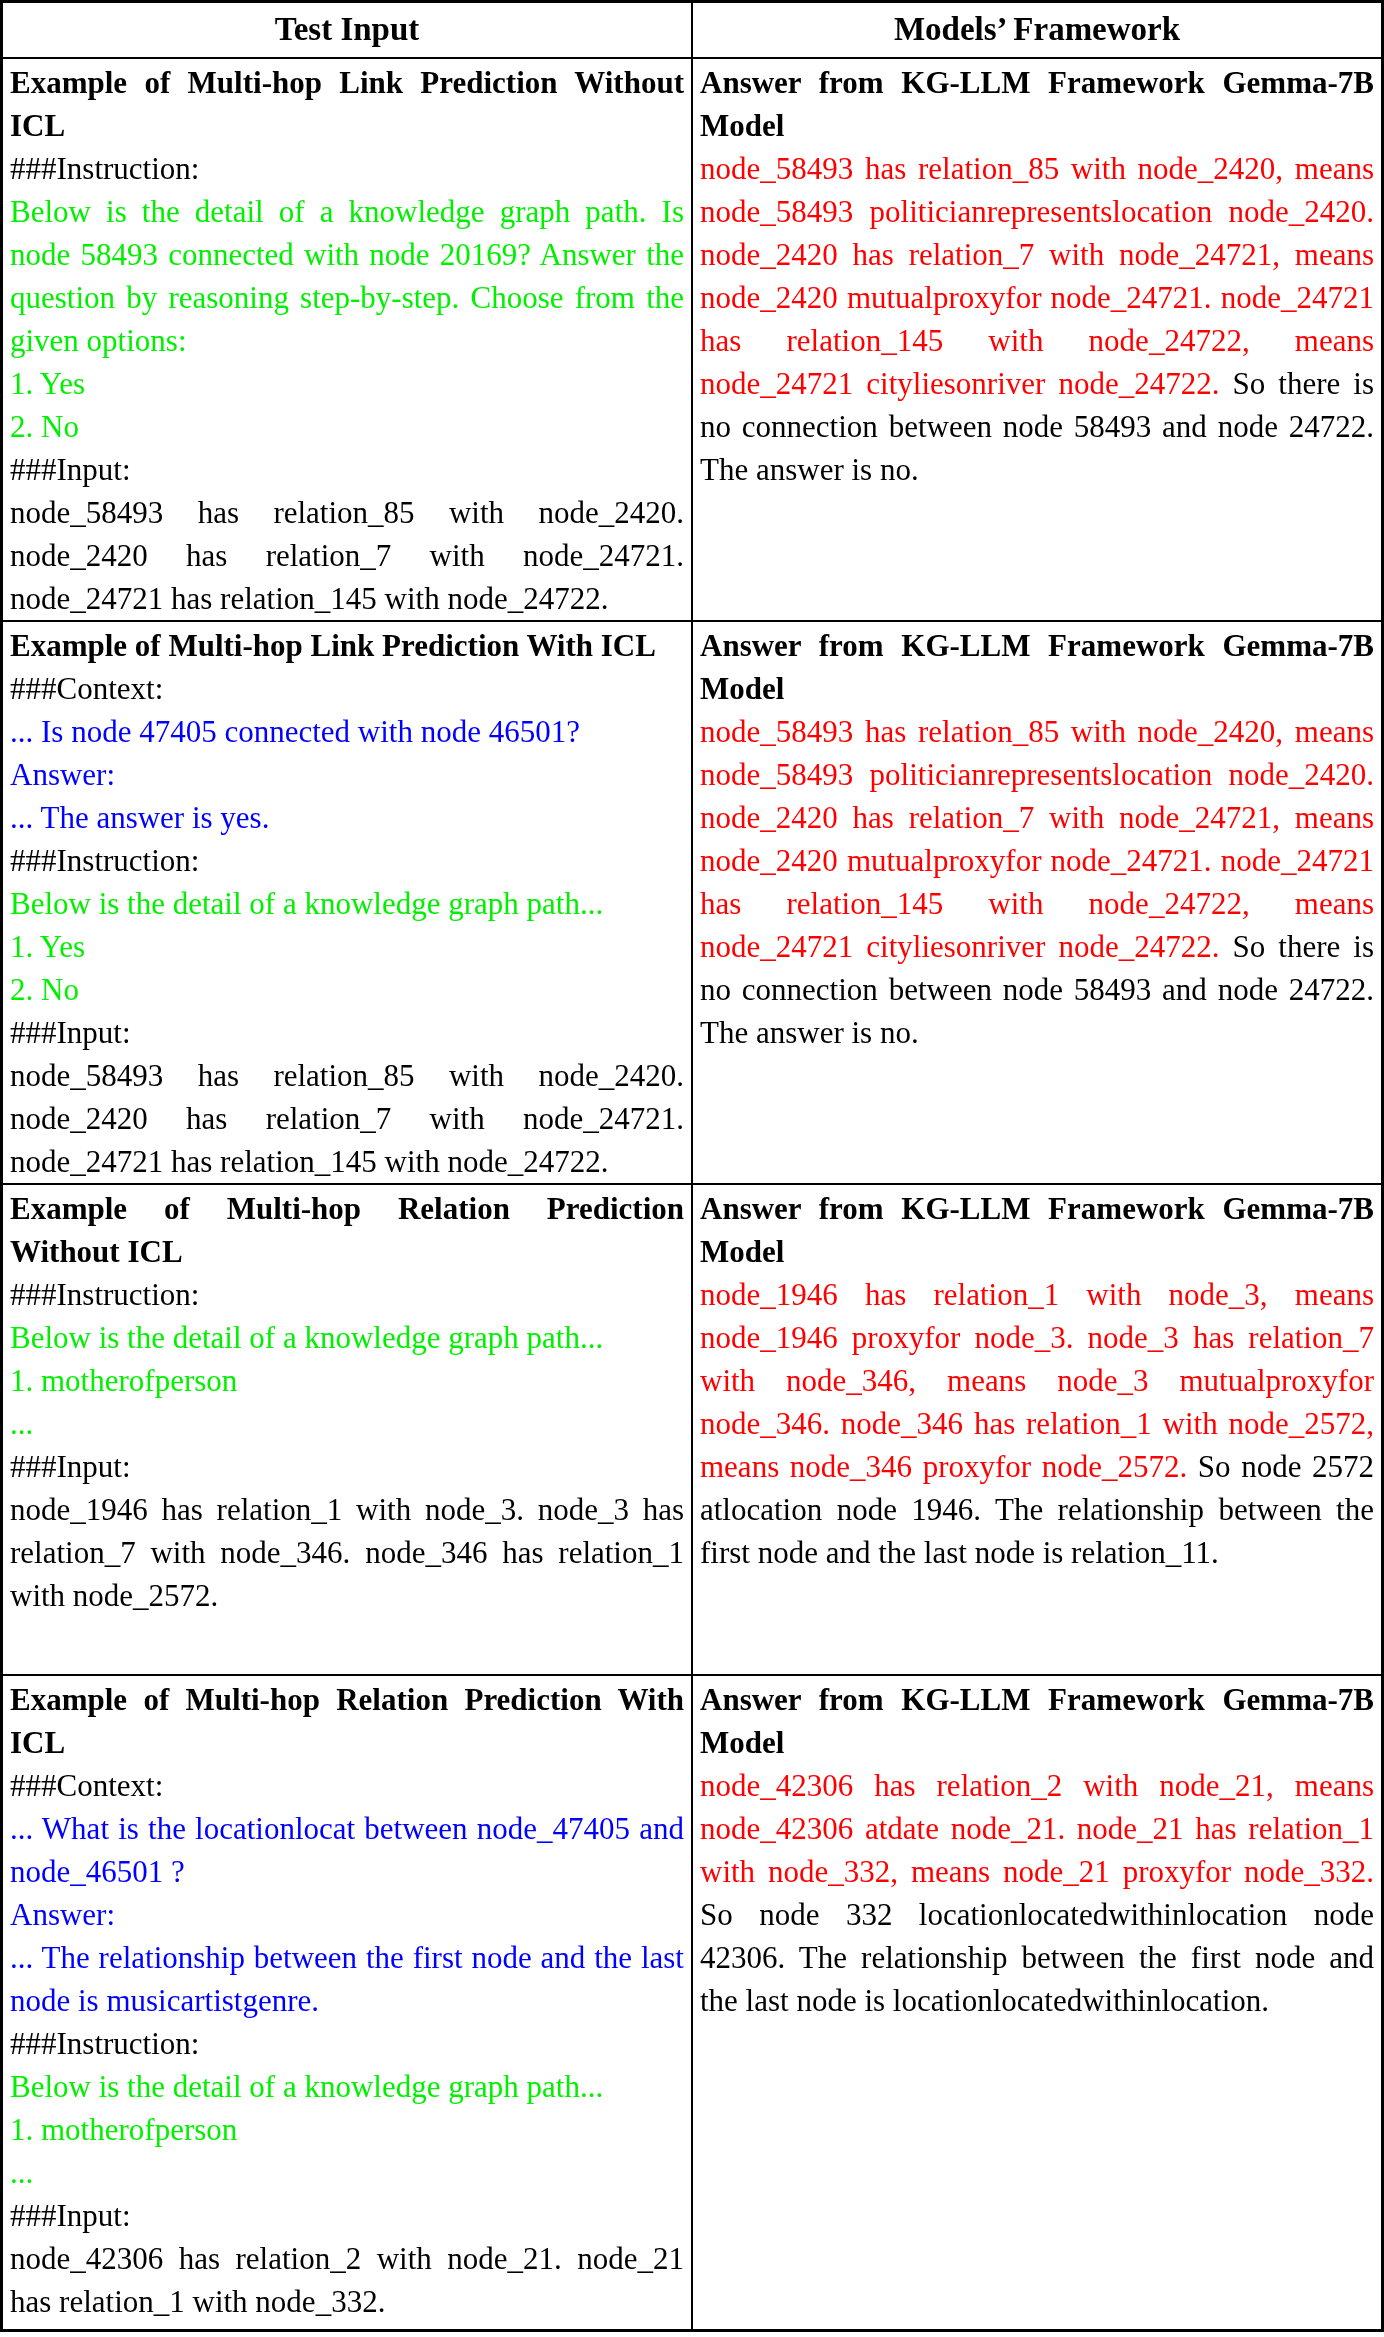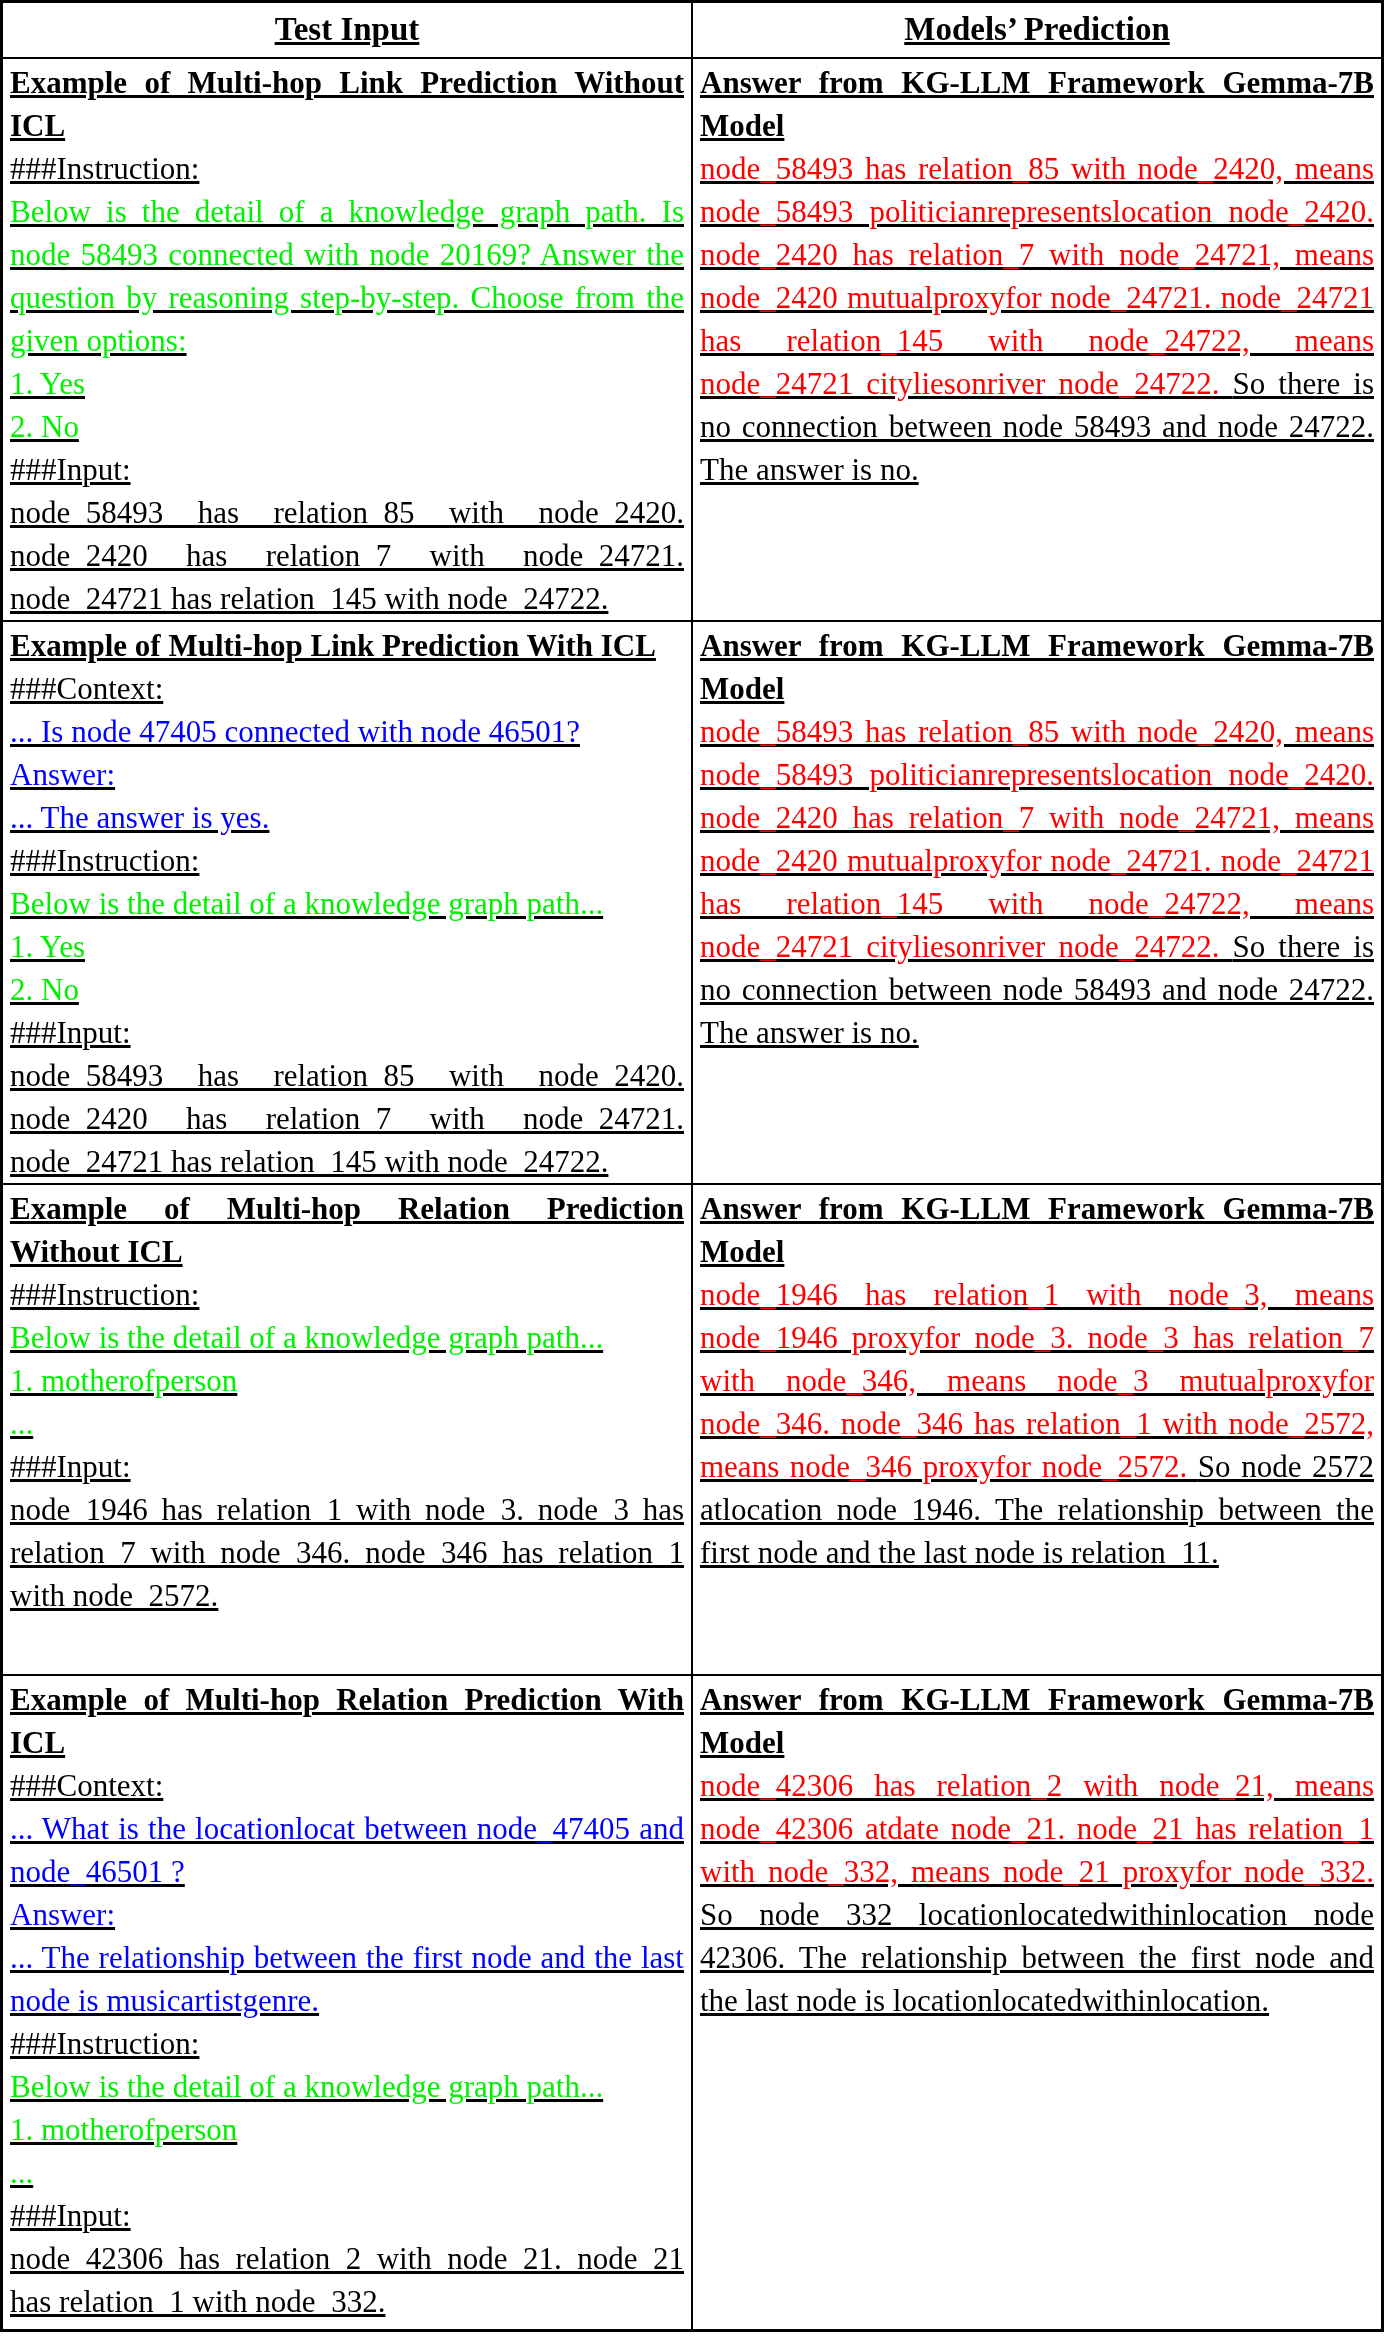--- a/index.html
+++ b/index.html
@@ -11,21 +11,20 @@
   table[data-name="results-table"] {
     border-collapse: collapse;
     table-layout: fixed;
     width: 1384px;
     border: 3px solid #000;
   }
   th, td {
     border: 2px solid #000;
     vertical-align: top;
     box-sizing: border-box;
-    text-decoration: underline;
   }
   thead th {
     height: 56px;
     padding: 0 4px;
     font-size: 33px;
     font-weight: bold;
     text-align: center;
     vertical-align: middle;
   }
   td {
@@ -49,21 +48,21 @@
   .c-b { color: var(--c-blue, #0000ff); }
   .c-r { color: var(--c-red, #ff0000); }
 </style>
 </head>
 <body>
 
 <table data-name="results-table">
   <thead data-name="table-header">
     <tr data-name="header-row">
       <th data-name="column-header-test-input">Test Input</th>
-      <th data-name="column-header-models-responses">Models’ Prediction</th>
+      <th data-name="column-header-models-responses">Models’ Framework</th>
     </tr>
   </thead>
   <tbody data-name="table-body">
       <tr class="r0" data-name="table-row">
         <td data-name="test-input-cell">
           <div class="block" data-name="text-block"><span class="seg c-k bold" data-name="text-segment">Example of Multi-hop Link Prediction With­out ICL</span></div>
           <div class="block" data-name="text-block"><span class="seg c-k" data-name="text-segment">###Instruction:</span></div>
           <div class="block" data-name="text-block"><span class="seg c-g" data-name="text-segment">Below is the detail of a knowledge graph path. Is node 58493 connected with node 20169? An­swer the question by reasoning step-by-step. Choose from the given options:</span></div>
           <div class="block" data-name="text-block"><span class="seg c-g" data-name="text-segment">1. Yes</span></div>
           <div class="block" data-name="text-block"><span class="seg c-g" data-name="text-segment">2. No</span></div>

